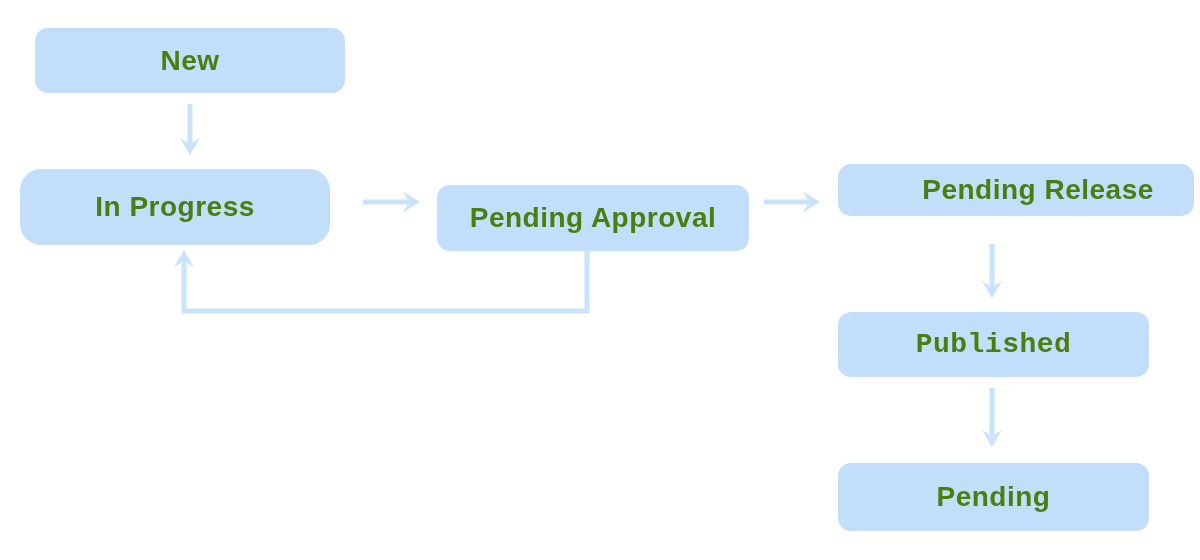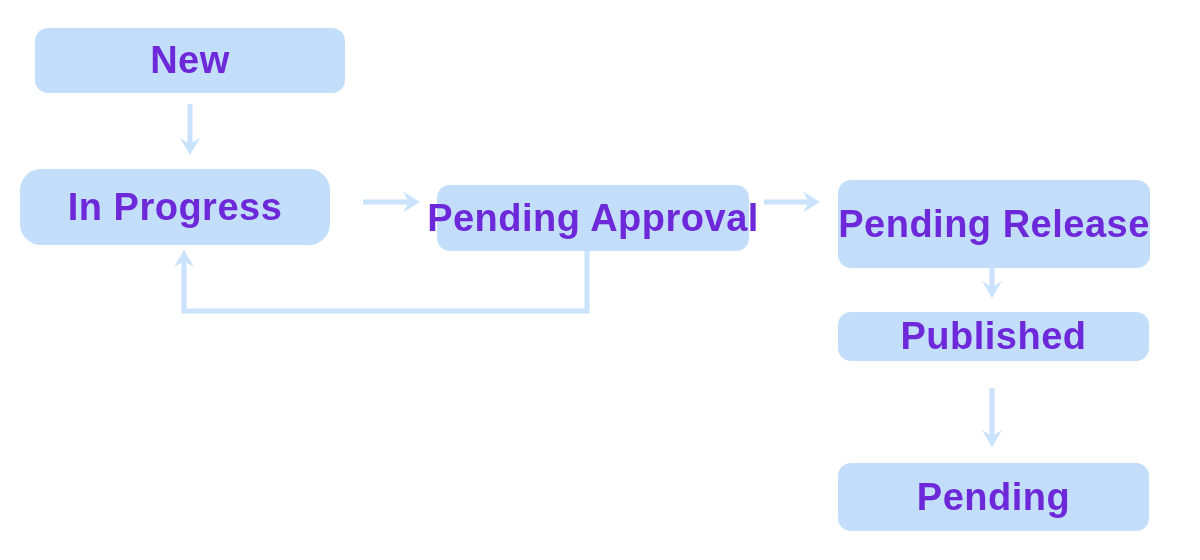--- a/index.html
+++ b/index.html
@@ -25,24 +25,24 @@
   }
   .node {
     position: absolute;
     background: #C3DEFB;
     border-radius: 13px;
     display: flex;
     align-items: center;
     justify-content: center;
   }
   .node-label {
-    font-size: 38px;
+    font-size: 28px;
     font-weight: 700;
     letter-spacing: 0.5px;
-    color: #6d28d9;
+    color: #4d7c0f;
     white-space: nowrap;
   }
 </style>
 </head>
 <body>
 
 <div class="canvas">
 
   <svg class="edges-layer" width="1200" height="560" viewBox="0 0 1200 560" xmlns="http://www.w3.org/2000/svg">
 
@@ -82,25 +82,25 @@
   </div>
 
   <div class="node" style="left:20px; top:169px; width:310px; height:76px;border-radius:21px;">
     <span class="node-label">In Progress</span>
   </div>
 
   <div class="node" style="left:437px; top:169px; width:312px; height:66px;margin-top:16px;">
     <span class="node-label">Pending Approval</span>
   </div>
 
-  <div class="node" style="left:838px; top:180px; width:312px; height:88px;">
+  <div class="node" style="left:838px; top:164px; width:312px; height:52px;padding-left:44px;">
     <span class="node-label">Pending Release</span>
   </div>
 
-  <div class="node" style="left:838px; top:312px; width:311px; height:49px;">
+  <div class="node" style="left:838px; top:312px; width:311px; height:65px;font-family:Liberation Mono, monospace;">
     <span class="node-label">Published</span>
   </div>
 
   <div class="node" style="left:838px; top:463px; width:311px; height:68px;">
     <span class="node-label">Pending</span>
   </div>
 
 </div>
 
 </body></html>

